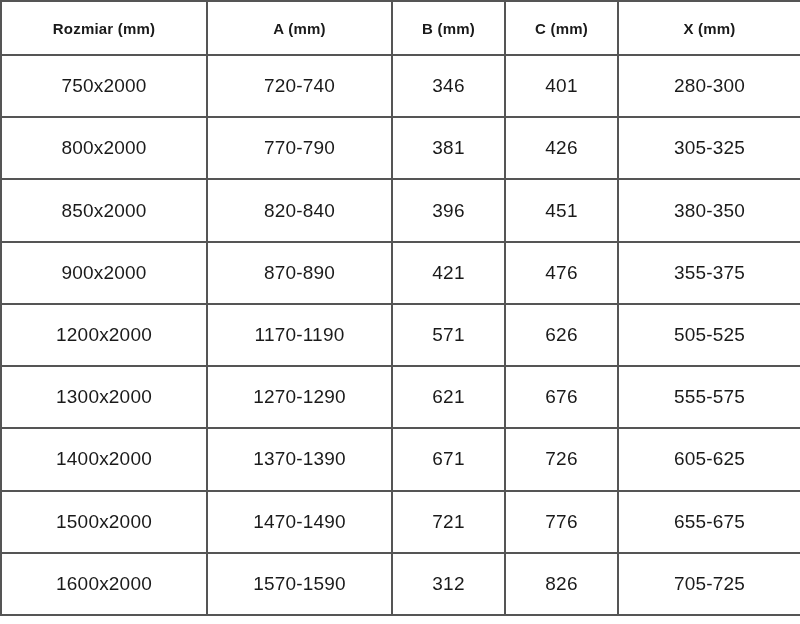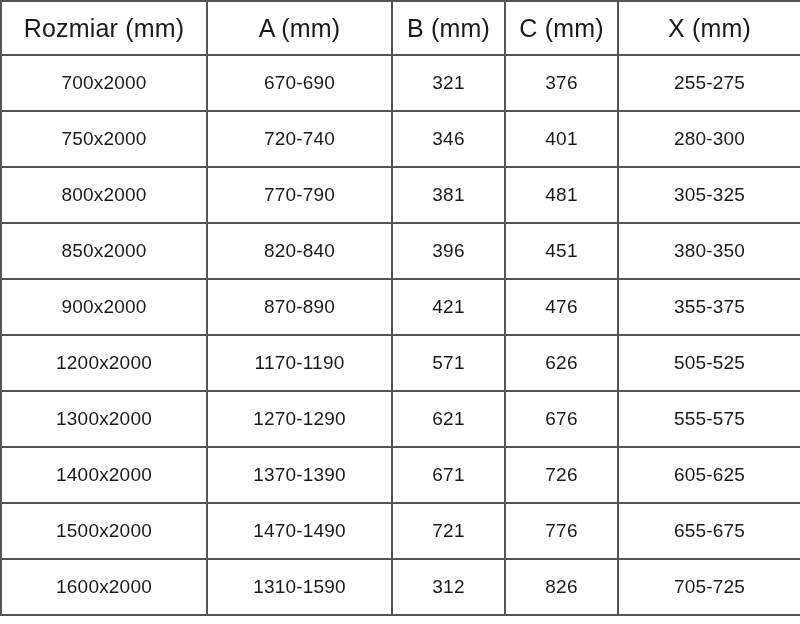--- a/index.html
+++ b/index.html
@@ -37,22 +37,22 @@
     vertical-align: middle;
     color: #1a1a1a;
     font-size: 19px;
     padding: 0;
     letter-spacing: 0.2px;
   }
   table.spec-table thead tr {
     height: 54px;
   }
   table.spec-table th {
-    font-weight: normal;
-    font-size: 25px;
+    font-weight: bold;
+    font-size: 15px;
     margin-top: 6px;
   }
   table.spec-table tbody tr {
     height: 47px;
   }
 </style>
 </head>
 <body>
 
 <div class="page">
@@ -68,38 +68,31 @@
       <tr>
           <th>Rozmiar (mm)</th>
           <th>A (mm)</th>
           <th>B (mm)</th>
           <th>C (mm)</th>
           <th>X (mm)</th>
         </tr>
     </thead>
     <tbody>
         <tr>
-          <td>700x2000</td>
-          <td>670-690</td>
-          <td>321</td>
-          <td>376</td>
-          <td>255-275</td>
-        </tr>
-        <tr>
           <td>750x2000</td>
           <td>720-740</td>
           <td>346</td>
           <td>401</td>
           <td>280-300</td>
         </tr>
         <tr>
           <td>800x2000</td>
           <td>770-790</td>
           <td>381</td>
-          <td>481</td>
+          <td>426</td>
           <td>305-325</td>
         </tr>
         <tr>
           <td>850x2000</td>
           <td>820-840</td>
           <td>396</td>
           <td>451</td>
           <td>380-350</td>
         </tr>
         <tr>
@@ -132,20 +125,20 @@
         </tr>
         <tr>
           <td>1500x2000</td>
           <td>1470-1490</td>
           <td>721</td>
           <td>776</td>
           <td>655-675</td>
         </tr>
         <tr>
           <td>1600x2000</td>
-          <td>1310-1590</td>
+          <td>1570-1590</td>
           <td>312</td>
           <td>826</td>
           <td>705-725</td>
         </tr>
       </tbody>
   </table>
 </div>
 
 </body></html>

